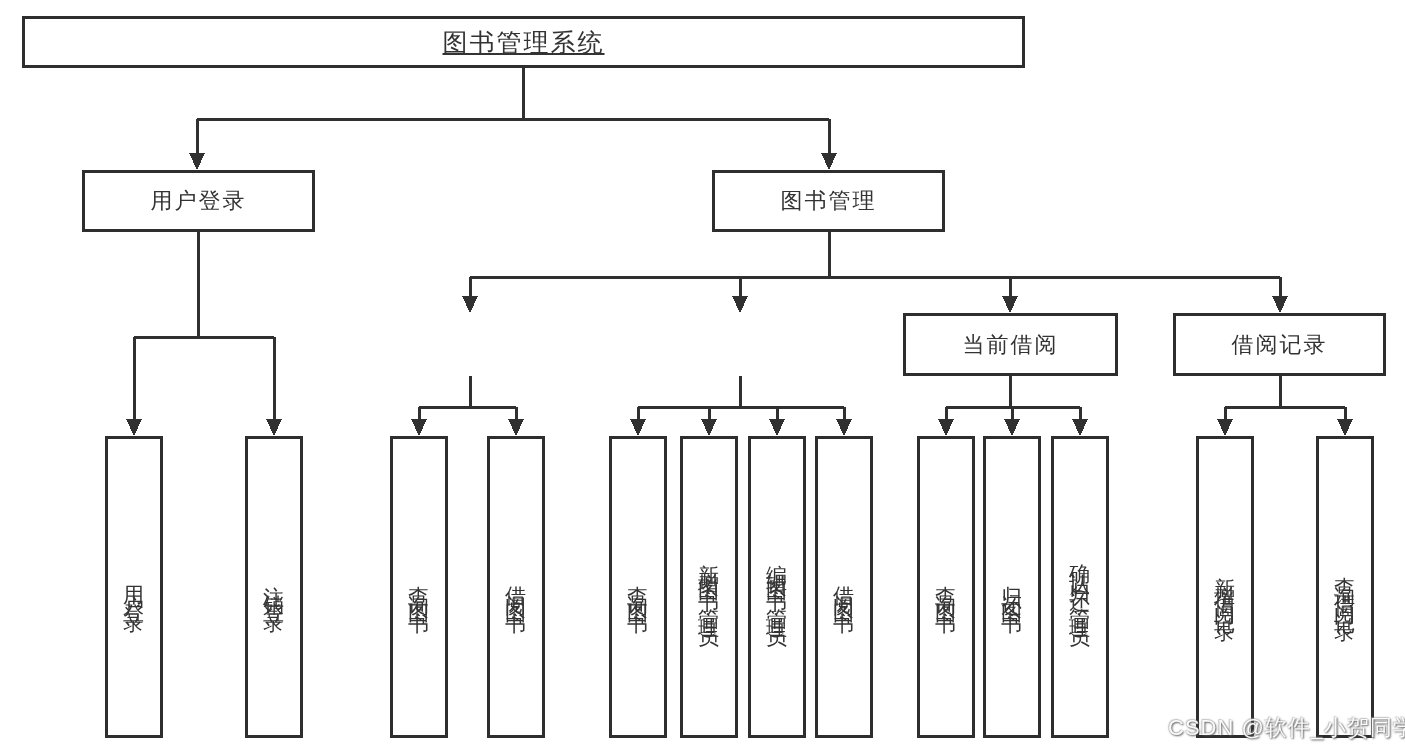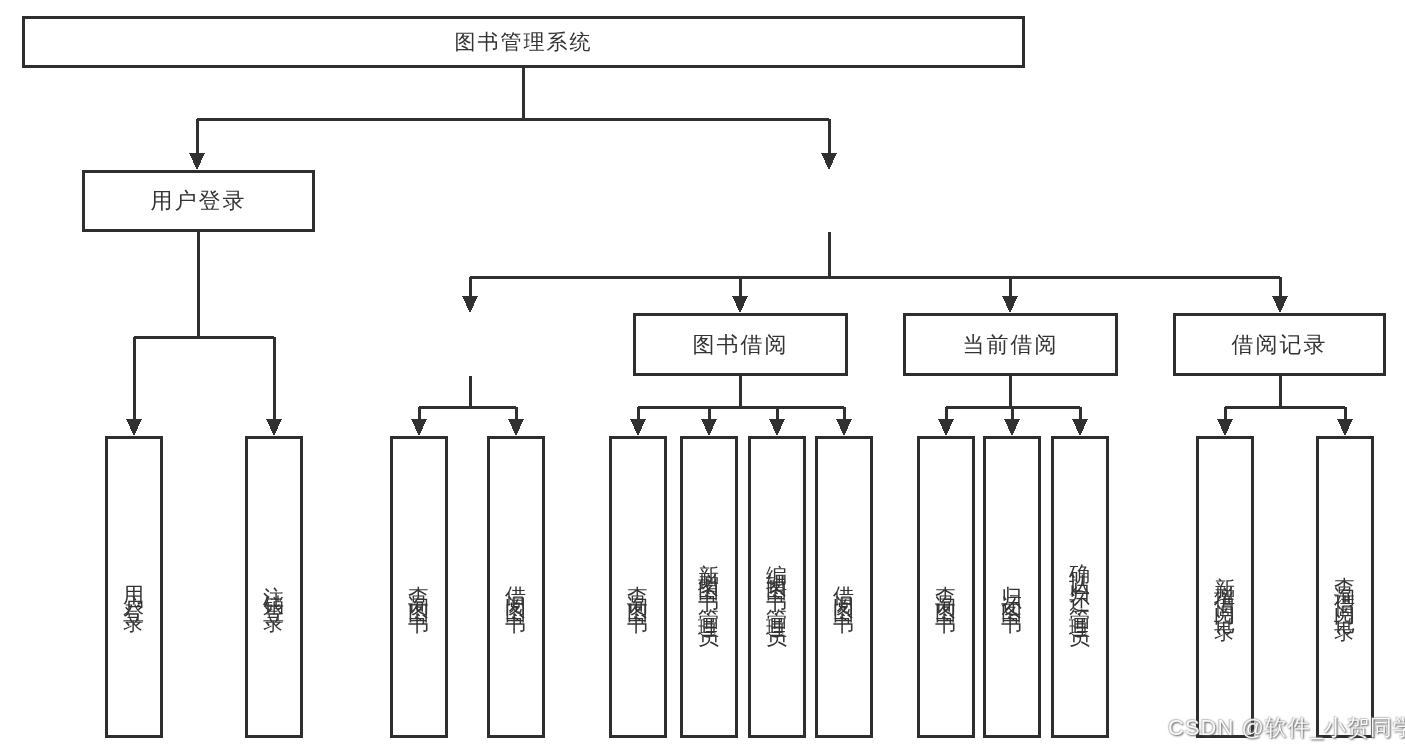--- a/index.html
+++ b/index.html
@@ -21,21 +21,21 @@
   }
   .node {
     position: absolute;
     background: #ffffff;
     border: 3px solid #2e2e2e;
     display: flex;
     align-items: center;
     justify-content: center;
   }
   .hnode { font-size: 22px; letter-spacing: 2px; white-space: nowrap; }
-  .root-node { font-size: 21px; }
+  .root-node { font-size: 25px; text-decoration: underline; }
   .vnode span {
     writing-mode: vertical-rl;
     text-orientation: mixed;
     font-size: 21px;
     letter-spacing: 9px;
     line-height: 1.1;
   }
   .watermark {
     position: absolute;
     left: 1168px;
@@ -129,24 +129,24 @@
     </g>
   </svg>
 
   <div class="node hnode root-node" style="left:22px; top:16px; width:1003px; height:52px;">
     <span>图书管理系统</span>
   </div>
 
   <div class="node hnode" style="left:82px; top:170px; width:233px; height:62px;">
     <span>用户登录</span>
   </div>
+  <div class="node hnode" style="left:712px; top:170px; width:233px; height:62px;">
+    <span>图书管理</span>
+  </div>
 
-  <div class="node hnode" style="left:633px; top:313px; width:215px; height:63px;">
-    <span>图书借阅</span>
-  </div>
   <div class="node hnode" style="left:1173px; top:313px; width:213px; height:63px;">
     <span>借阅记录</span>
   </div>
   <div class="node hnode" style="left:903px; top:313px; width:215px; height:63px;">
     <span>当前借阅</span>
   </div>
 
   <div class="node vnode" style="left:105px; top:436px; width:58px; height:302px;">
     <span>用户登录</span>
   </div>

